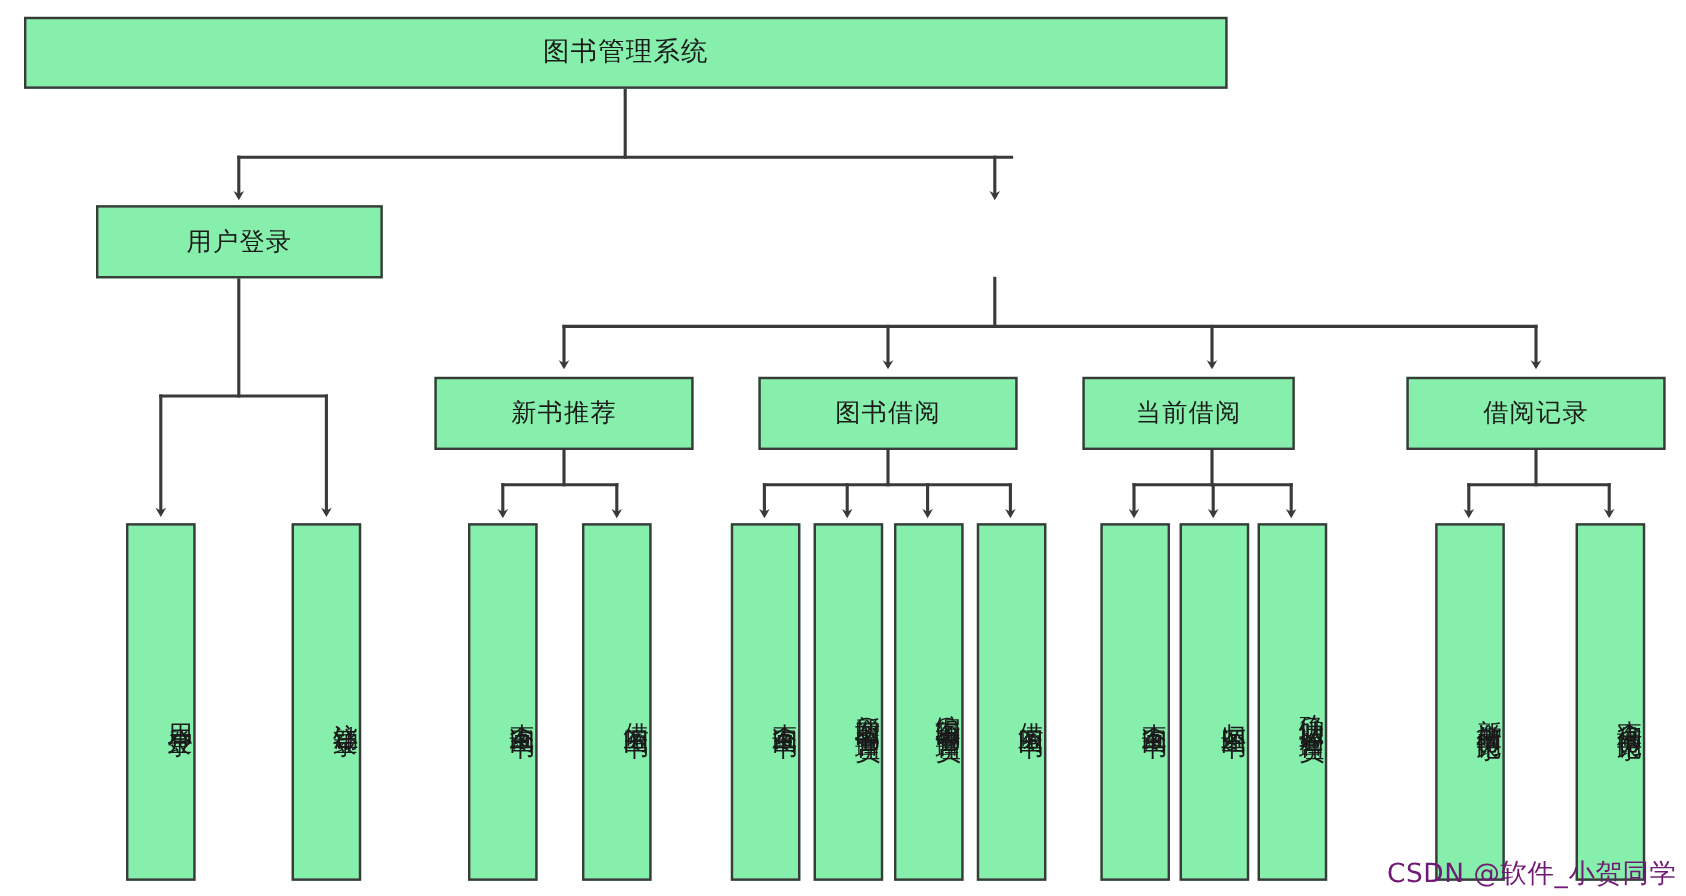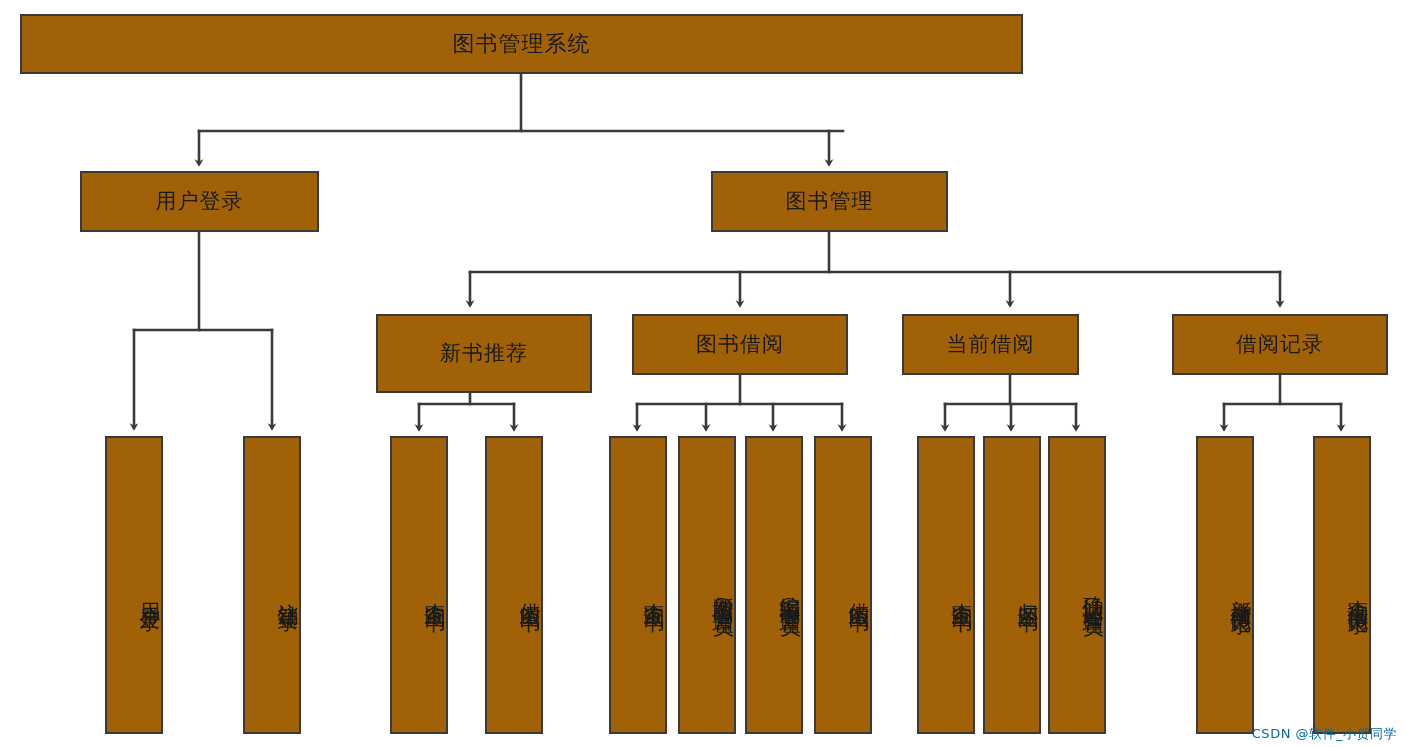--- a/index.html
+++ b/index.html
@@ -22,21 +22,21 @@
     position: absolute;
     left: 0;
     top: 0;
     width: 1405px;
     height: 747px;
     pointer-events: none;
   }
   .node {
     position: absolute;
     box-sizing: border-box;
-    background: #a16207;
+    background: #86efac;
     border: 2px solid #3a3a3a;
     display: flex;
     align-items: center;
     justify-content: center;
     color: #1a1a1a;
     z-index: 2;
   }
   .node.horiz {
     font-size: 21px;
     letter-spacing: 1px;
@@ -57,22 +57,22 @@
     justify-content: center;
     text-align: center;
   }
   .node .label {
     display: block;
   }
   .watermark {
     position: absolute;
     right: 8px;
     bottom: 4px;
-    font-size: 13px;
-    color: #0369a1;
+    font-size: 22px;
+    color: #701a75;
     letter-spacing: 0.5px;
     white-space: nowrap;
     z-index: 5;
     font-family: "DejaVu Sans", "Liberation Sans", sans-serif;
   }
 </style>
 </head>
 <body>
 
 <div id="diagram-root">
@@ -131,25 +131,22 @@
     </g>
   </svg>
 
   <div class="node horiz root" style="left:20px; top:14px; width:1003px; height:60px;">
     <span class="label">图书管理系统</span>
   </div>
 
   <div class="node horiz" style="left:80px; top:171px; width:239px; height:61px;">
     <span class="label">用户登录</span>
   </div>
-  <div class="node horiz" style="left:711px; top:171px; width:237px; height:61px;">
-    <span class="label">图书管理</span>
-  </div>
-
-  <div class="node horiz" style="left:376px; top:314px; width:216px; height:79px;">
+
+  <div class="node horiz" style="left:362px; top:314px; width:216px; height:61px;">
     <span class="label">新书推荐</span>
   </div>
   <div class="node horiz" style="left:632px; top:314px; width:216px; height:61px;">
     <span class="label">图书借阅</span>
   </div>
   <div class="node horiz" style="left:902px; top:314px; width:177px; height:61px;">
     <span class="label">当前借阅</span>
   </div>
   <div class="node horiz" style="left:1172px; top:314px; width:216px; height:61px;justify-content:center;">
     <span class="label">借阅记录</span>

